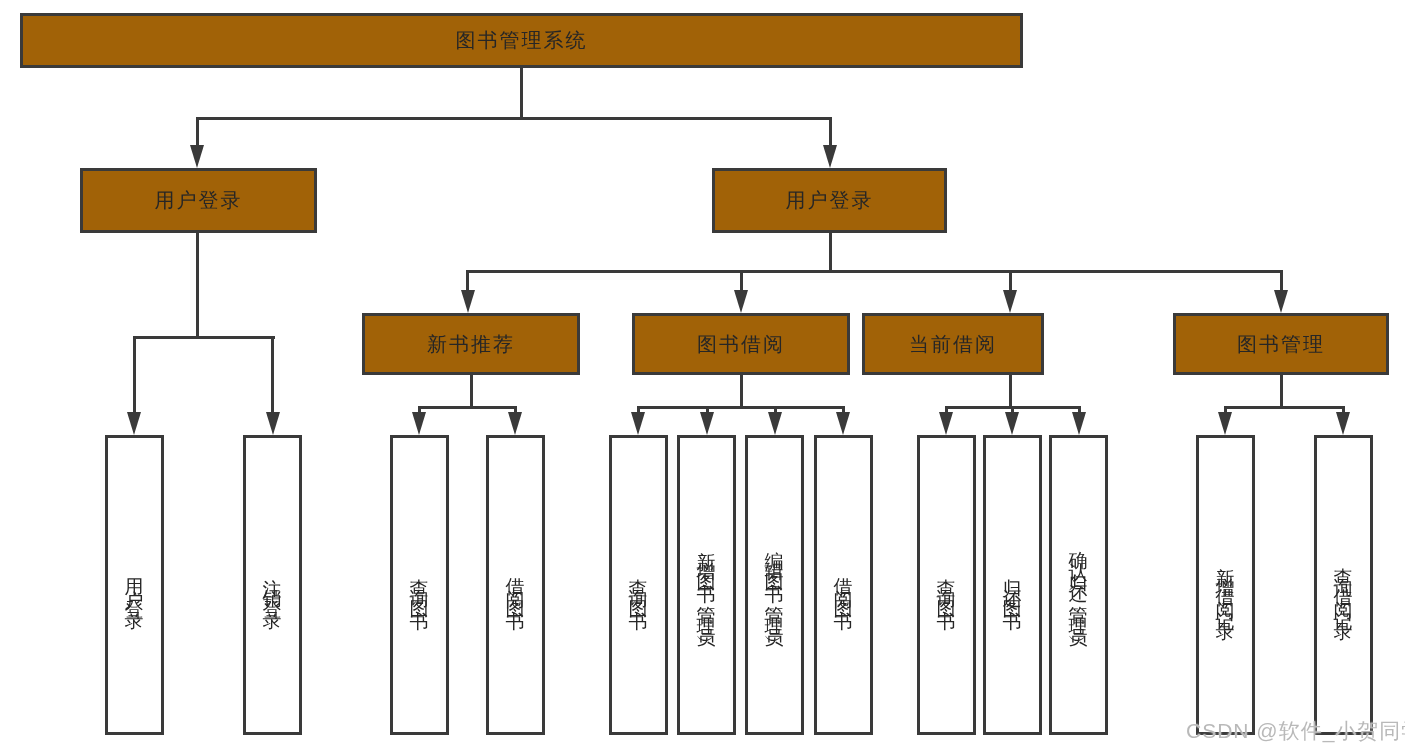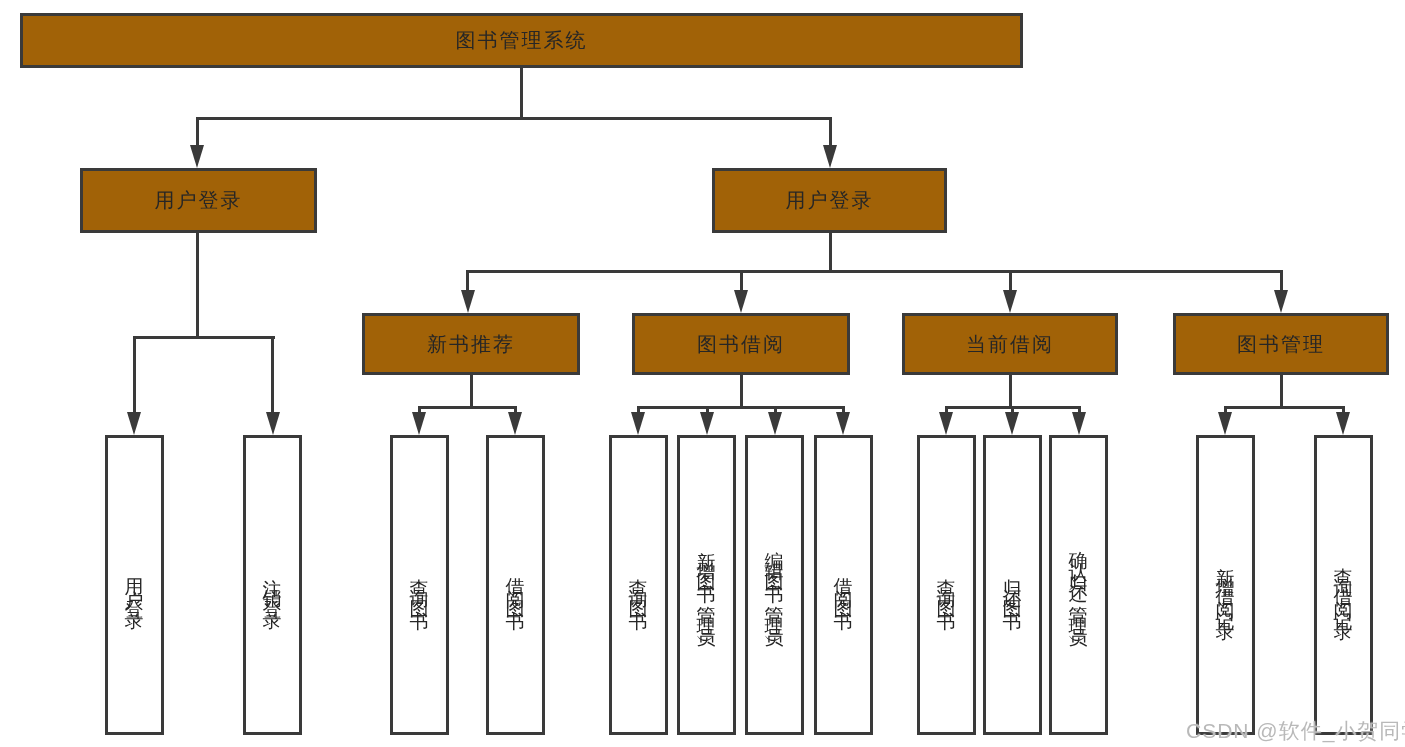--- a/index.html
+++ b/index.html
@@ -82,21 +82,21 @@
   <div class="node" style="left:712px; top:168px; width:235px; height:65px;">
     <span>用户登录</span>
   </div>
 
   <div class="node" style="left:632px; top:313px; width:218px; height:62px;">
     <span>图书借阅</span>
   </div>
   <div class="node" style="left:362px; top:313px; width:218px; height:62px;">
     <span>新书推荐</span>
   </div>
-  <div class="node" style="left:902px; top:313px; width:216px; height:62px;">
+  <div class="node" style="left:862px; top:313px; width:182px; height:62px;">
     <span>当前借阅</span>
   </div>
   <div class="node" style="left:1173px; top:313px; width:216px; height:62px;">
     <span>图书管理</span>
   </div>
 
   <div class="leaf" style="left:105px;">
     <span class="vtext">用户登录</span>
   </div>
   <div class="leaf" style="left:243px;">

